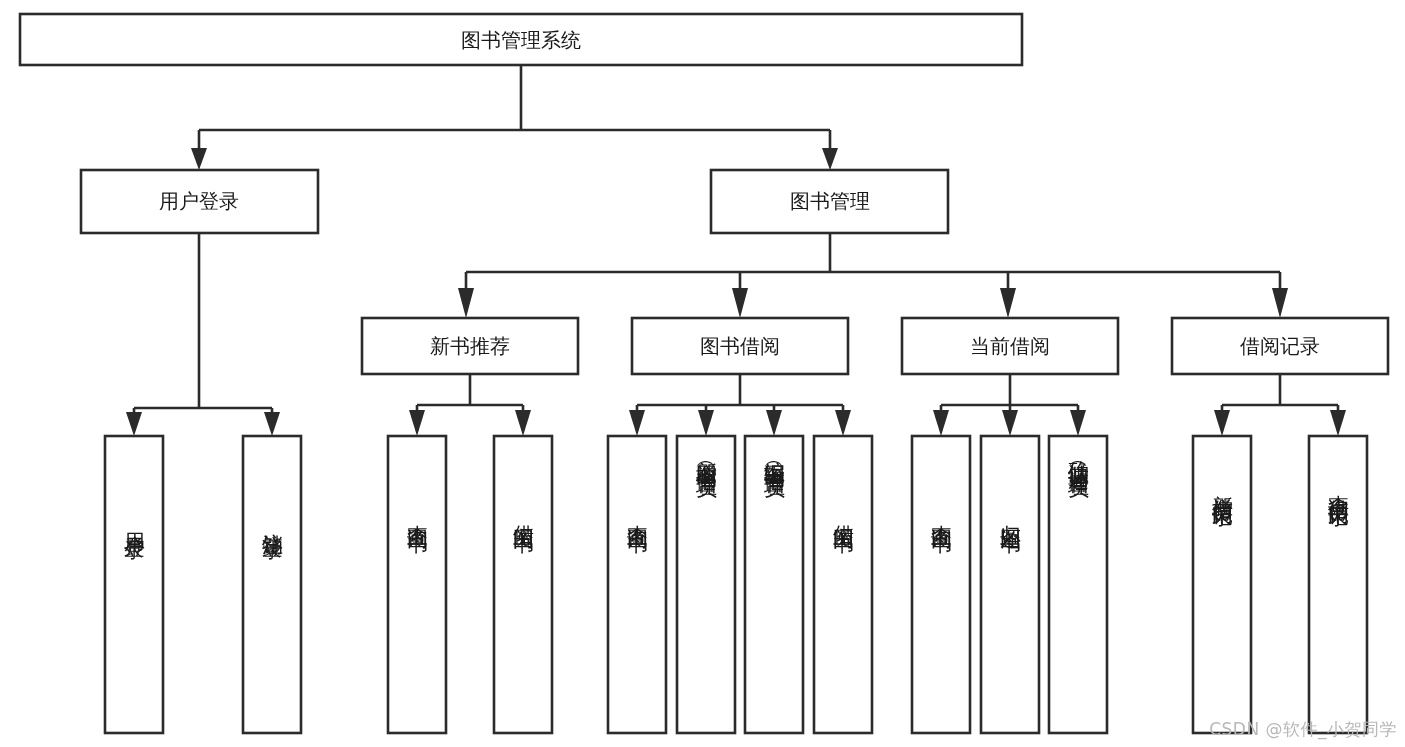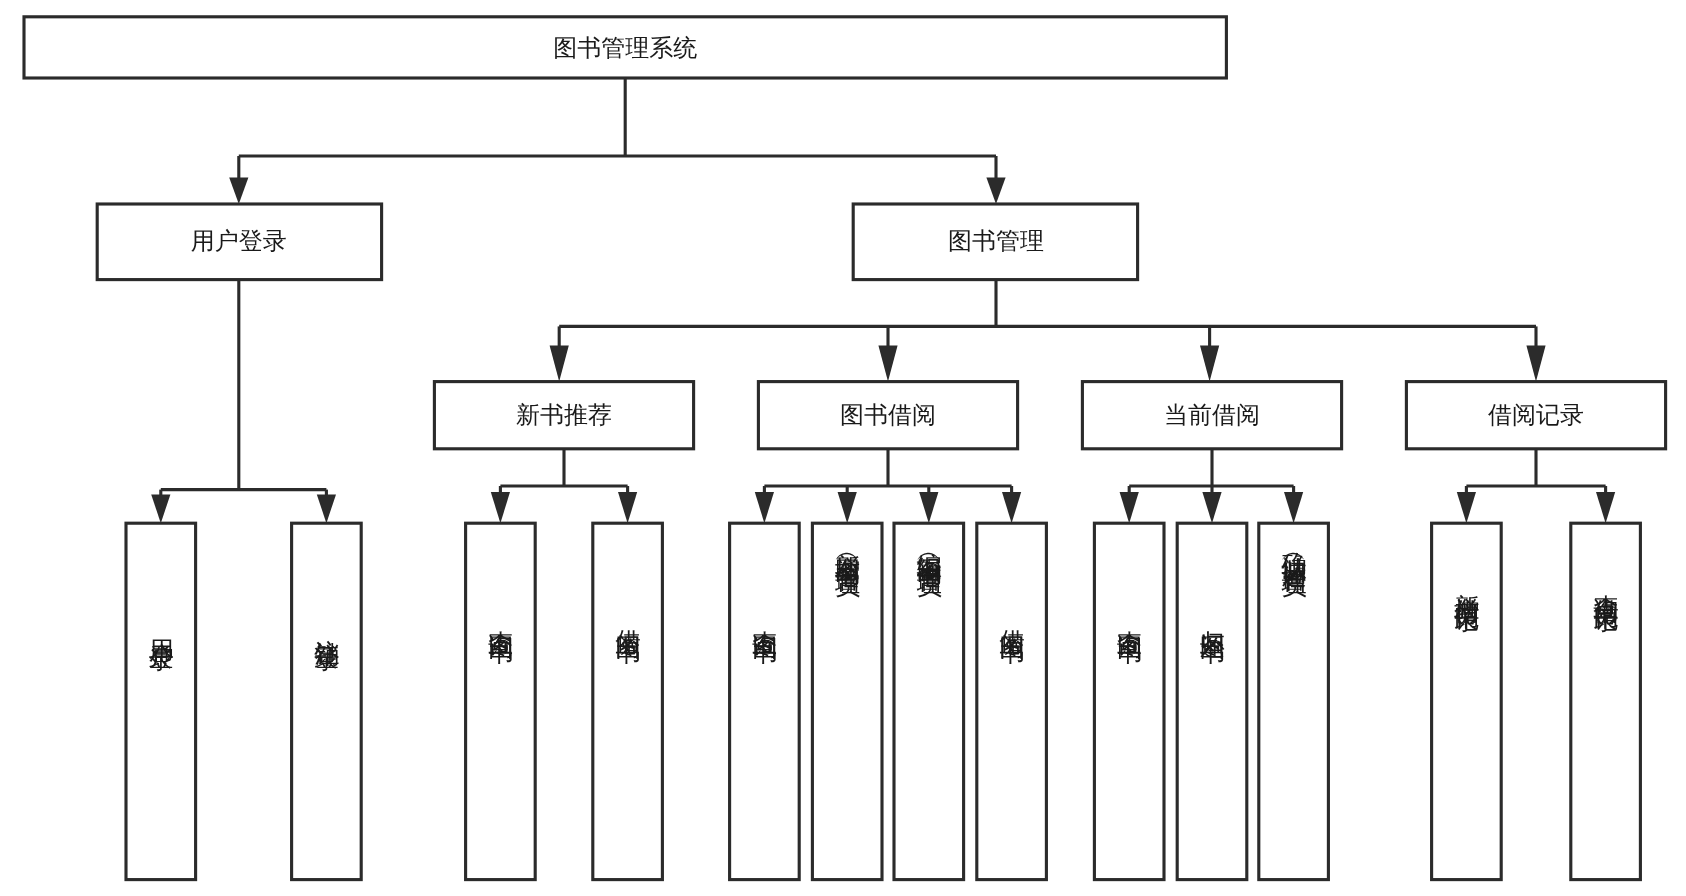--- a/index.html
+++ b/index.html
@@ -236,14 +236,15 @@
     <span class="leaf-label" style="margin-top:8px;">确认归还（管理员）</span>
   </div>
 
   <div class="leaf-label-holder" style="left:1193px; top:436px; width:58px; height:297px;">
     <span class="leaf-label" style="margin-top:42px;">新增借阅记录</span>
   </div>
   <div class="leaf-label-holder" style="left:1309px; top:436px; width:58px; height:297px;">
     <span class="leaf-label" style="margin-top:42px;">查询借阅记录</span>
   </div>
 
+  <div class="watermark">CSDN @软件_小贺同学</div>
 
 </div>
 
 </body></html>

